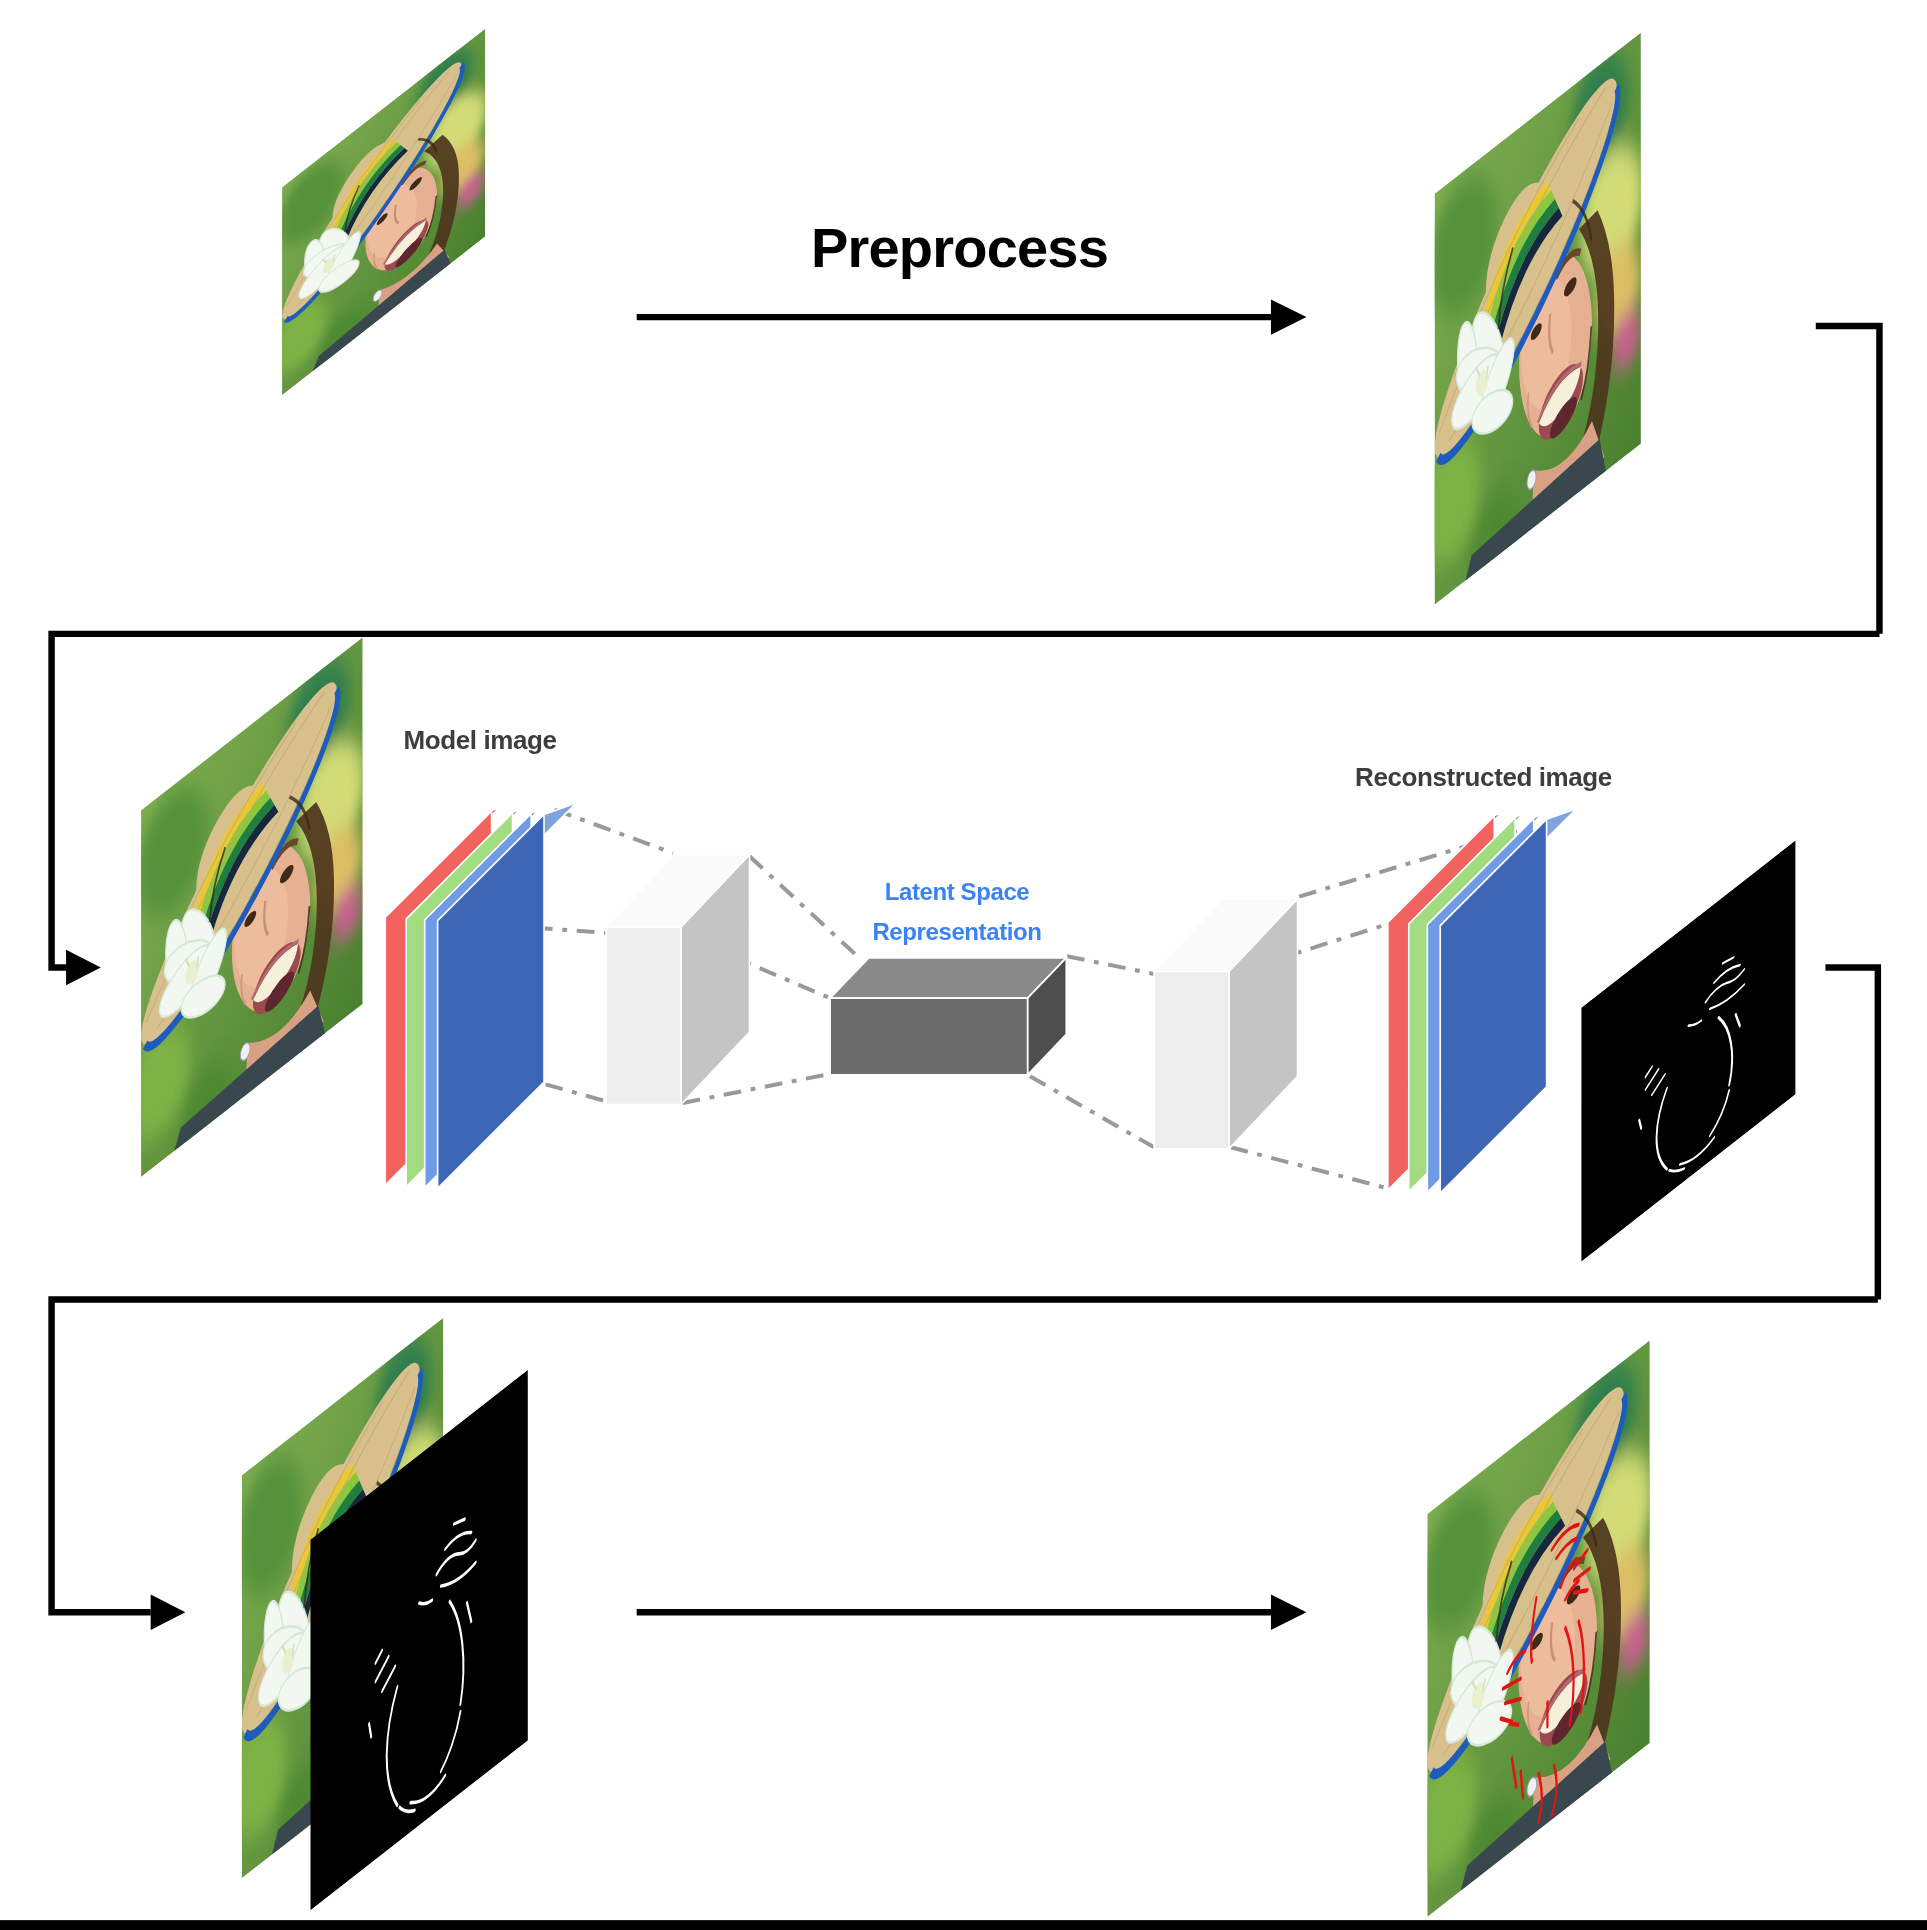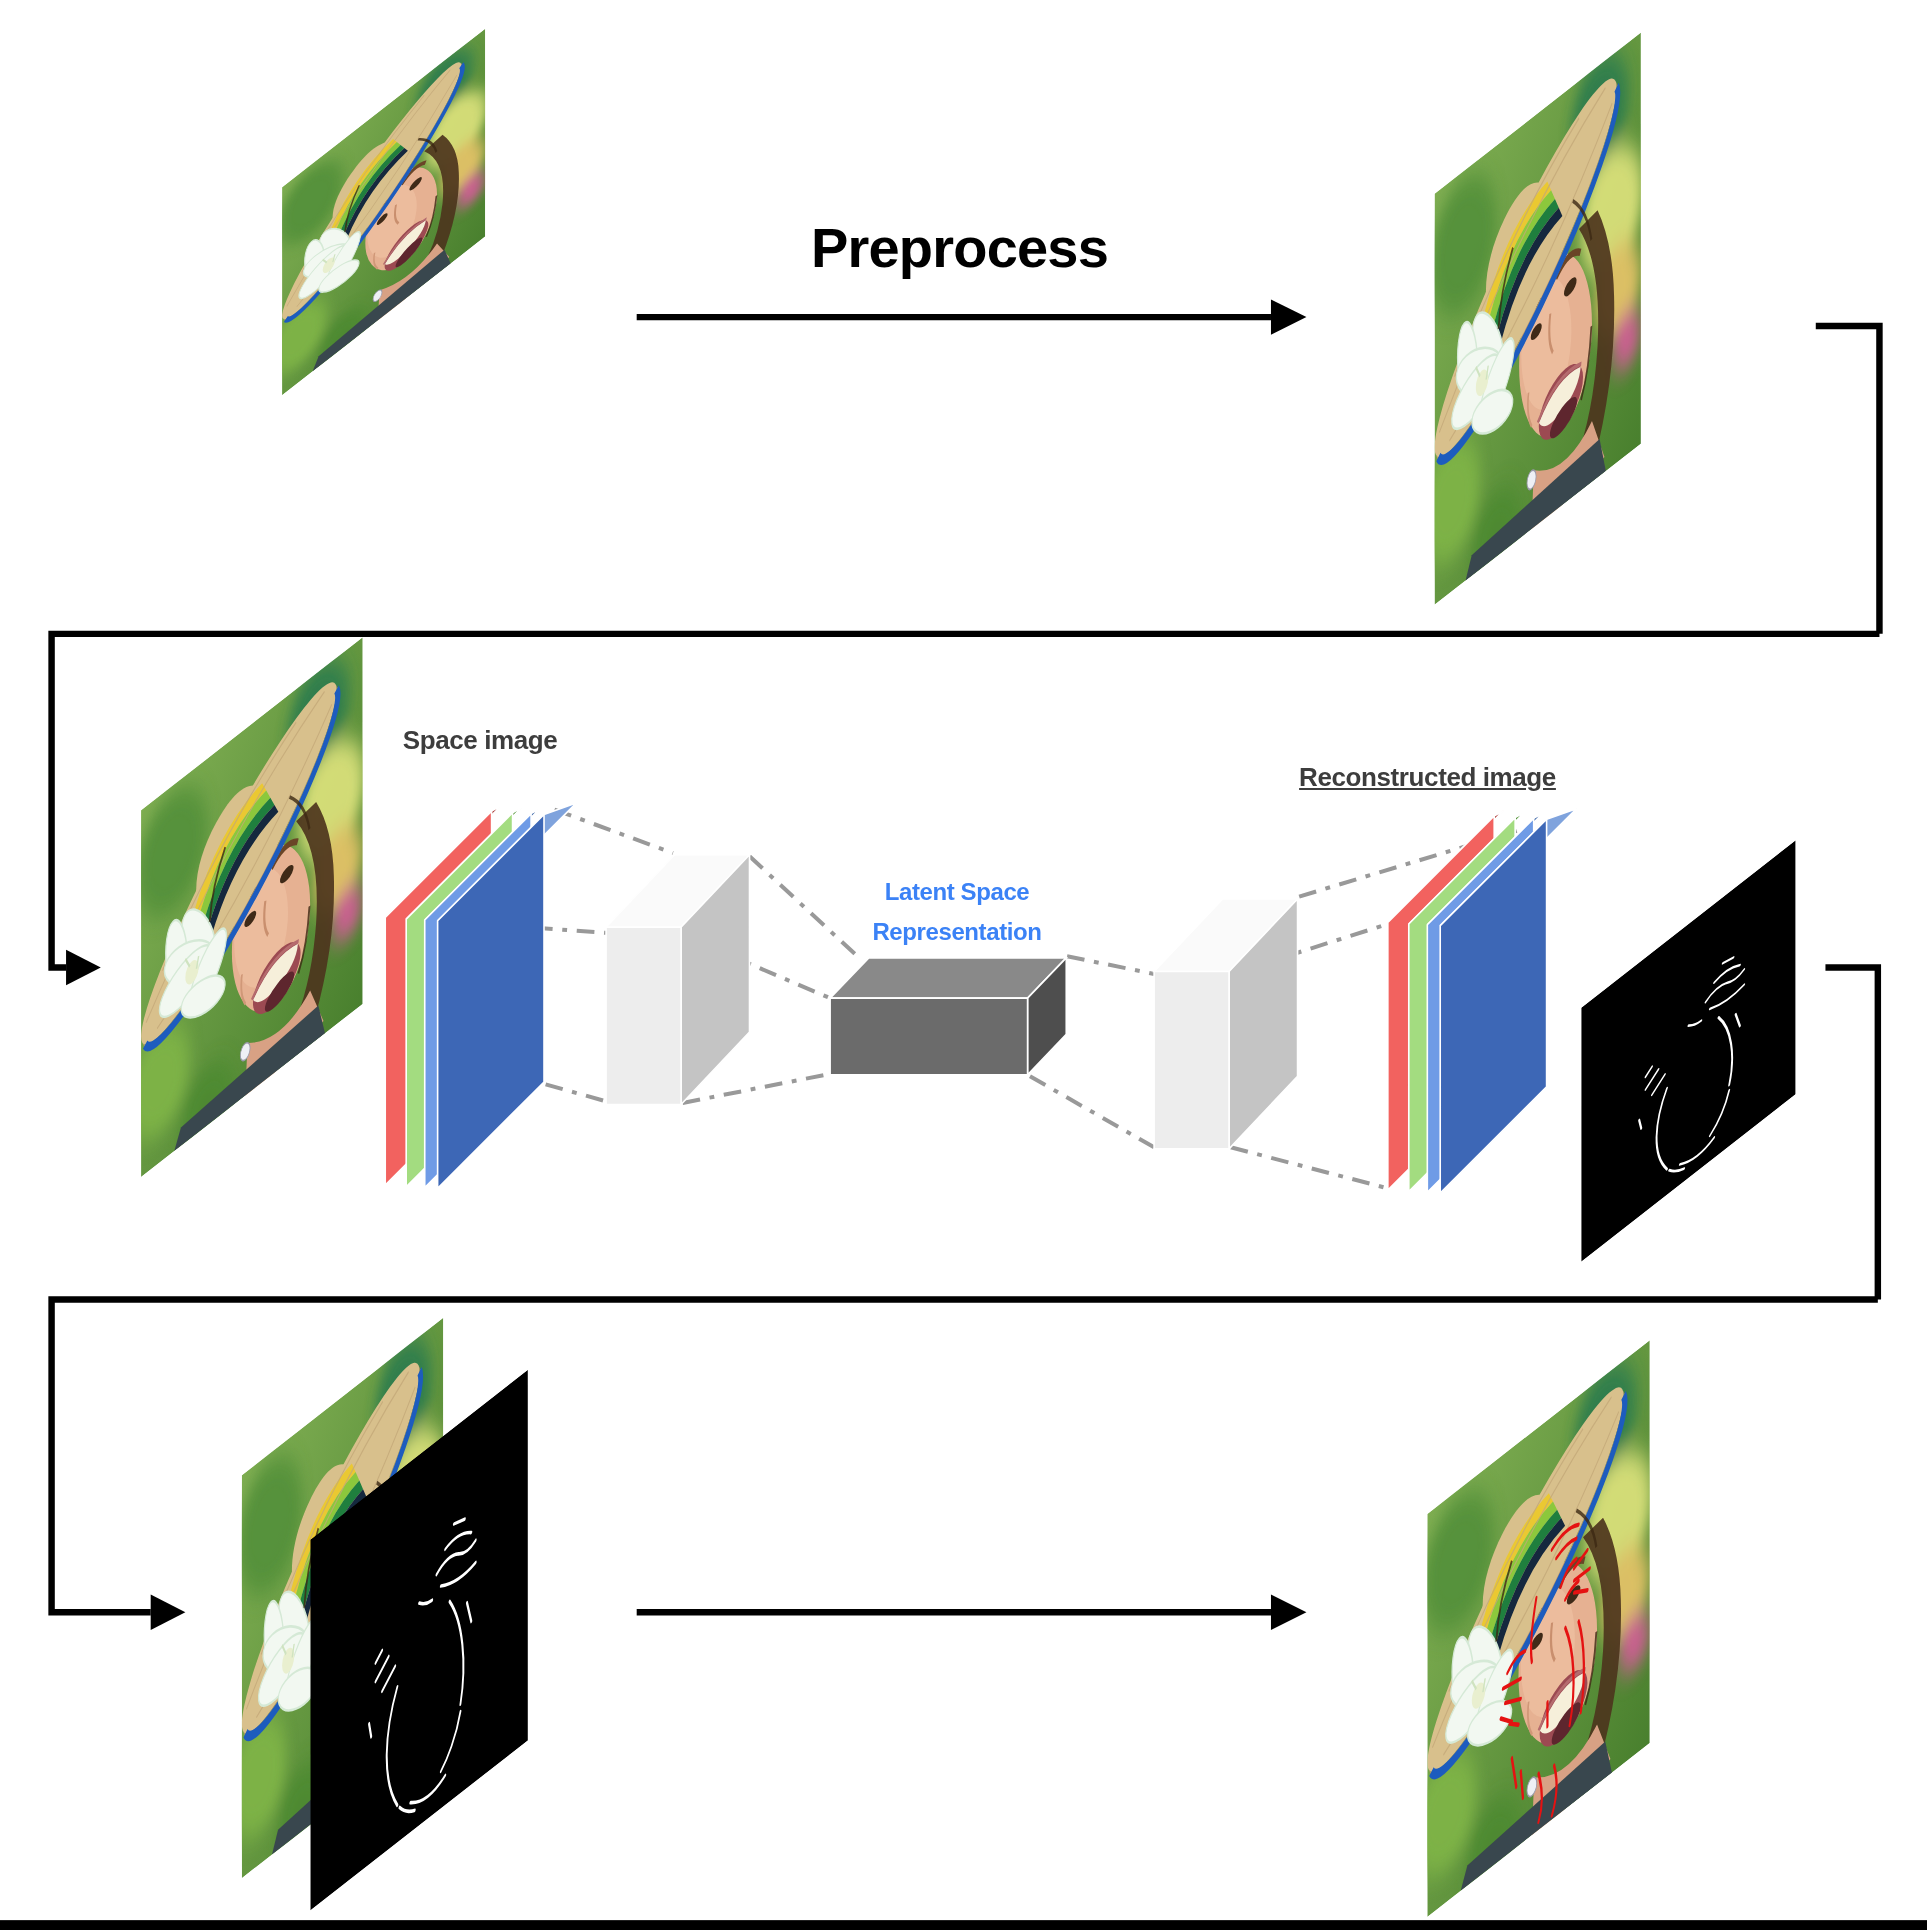--- a/index.html
+++ b/index.html
@@ -225,23 +225,23 @@
   <g transform="translate(1771 1878) skewY(-38)">
     <use href="#faceannot" width="276" height="500"></use>
   </g>
 
   <rect x="0" y="2382" width="2391" height="13" fill="#000000"></rect>
 </svg>
 
 <div class="lbl lbl-big" style="left:597px;top:219px;width:725px;">Preprocess</div>
 
 
-<div class="lbl lbl-small" style="left:347px;top:727px;width:266px;">Space image</div>
-
-<div class="lbl lbl-small" style="left:1250px;top:764px;width:355px;text-decoration:underline;">Reconstructed image</div>
+<div class="lbl lbl-small" style="left:347px;top:727px;width:266px;">Model image</div>
+
+<div class="lbl lbl-small" style="left:1306px;top:764px;width:355px;">Reconstructed image</div>
 
 <div class="lbl lbl-latent" style="left:824px;top:872px;width:266px;">
   <span style="display:block">Latent Space</span>
   <span style="display:block">Representation</span>
 </div>
 
 </div>
 
 
 </body></html>

